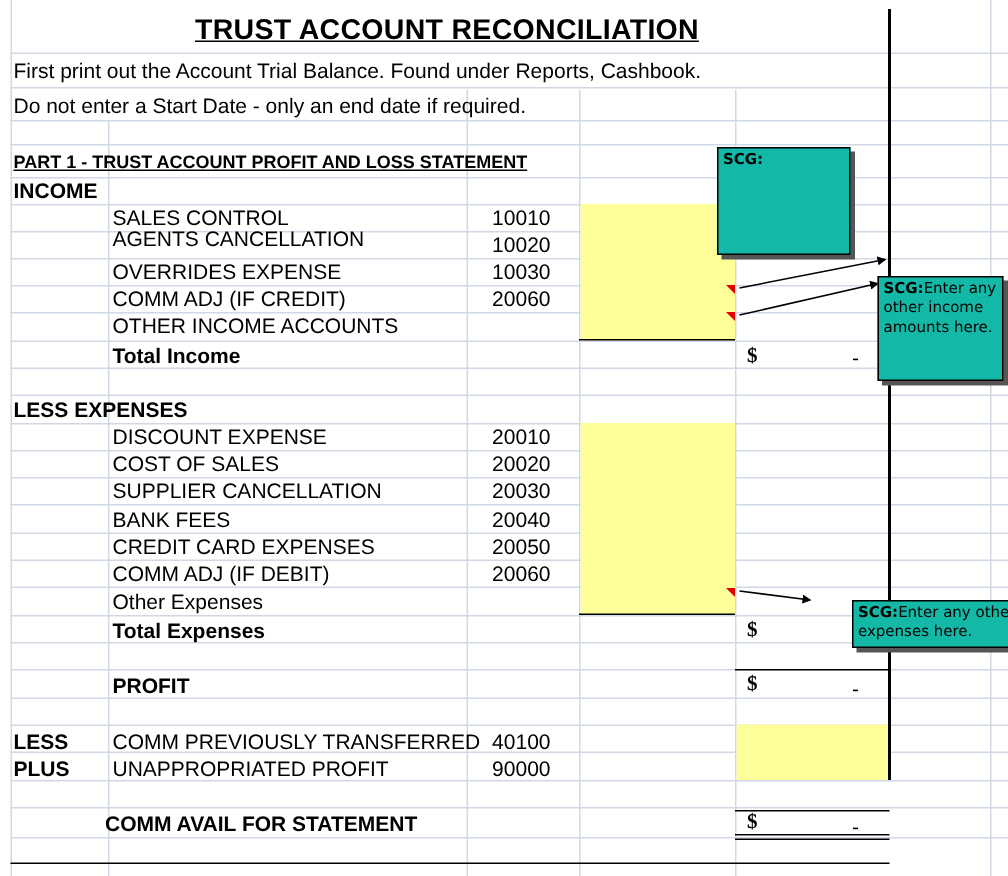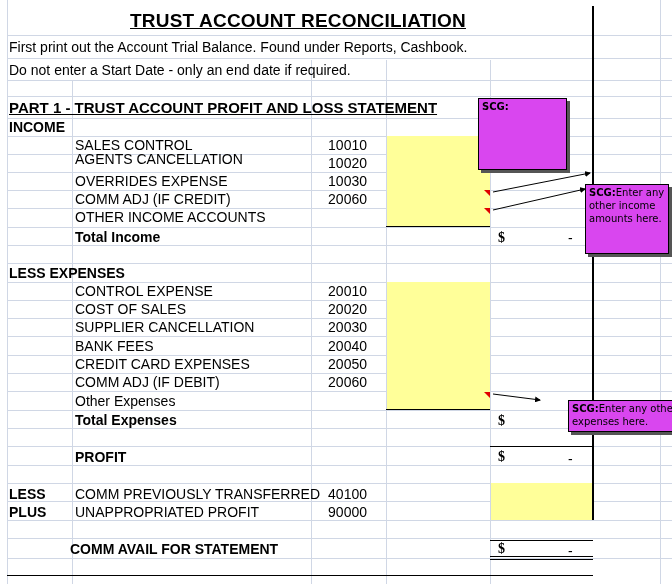--- a/index.html
+++ b/index.html
@@ -5,21 +5,21 @@
   html, body { margin:0; padding:0; background:#ffffff; }
   body { width:672px; height:584px; position:relative; overflow:hidden; font-family:"Liberation Sans", sans-serif; font-size:14px; color:#000; }
   .vline { position:absolute; top:0; width:1px; background:#d0d7e5; }
   .hline { position:absolute; left:7px; height:1px; background:#d0d7e5; }
   .cell { position:absolute; height:18px; line-height:18px; white-space:nowrap; font-size:14px; }
   .title { position:absolute; left:130px; top:10px; font-size:19px; font-weight:bold; text-decoration:underline; letter-spacing:0.2px; }
   .bold { font-weight:bold; }
   .num { text-align:right; width:60px; }
   .yellow { position:absolute; background:#ffff99; }
   .thick { position:absolute; background:#000; }
-  .note { position:absolute; background:#d946ef; border:1px solid #000; box-shadow:3px 3px 0 #555; font-family:"DejaVu Sans", sans-serif; font-size:10px; line-height:13px; padding:1px 3px; color:#000; }
+  .note { position:absolute; background:#14b8a6; border:1px solid #000; box-shadow:3px 3px 0 #555; font-family:"DejaVu Sans", sans-serif; font-size:10px; line-height:13px; padding:1px 3px; color:#000; }
   .note b { font-weight:bold; }
   .marker { position:absolute; width:0; height:0; border-top:6px solid #e00000; border-left:6px solid transparent; }
   svg.arrows { position:absolute; left:0; top:0; pointer-events:none; }
   .dollar { font-family:"Liberation Serif", serif; font-weight:bold; }
 </style>
 </head>
 <body>
 
 <div class="vline" style="left:7px;height:584px;"></div>
 <div class="vline" style="left:72px;top:80px;height:504px;"></div>
@@ -68,38 +68,38 @@
 <div class="thick" style="left:490px;top:446px;width:103px;height:1px;"></div>
 <div class="thick" style="left:490px;top:540px;width:103px;height:1px;"></div>
 <div class="thick" style="left:490px;top:556px;width:103px;height:1px;"></div>
 <div class="thick" style="left:490px;top:559px;width:103px;height:1px;"></div>
 <div class="thick" style="left:7px;top:575px;width:586px;height:1px;"></div>
 
 <div class="title">TRUST ACCOUNT RECONCILIATION</div>
 <div class="cell" style="left:9px;top:38px;">First print out the Account Trial Balance.  Found under Reports, Cashbook.</div>
 <div class="cell" style="left:9px;top:61px;">Do not enter a Start Date - only an end date if required.</div>
 
-<div class="cell bold" style="left:9px;top:99px;font-size:15px;text-decoration:underline;">PART 1 - TRUST ACCOUNT PROFIT AND LOSS STATEMENT</div>
+<div class="cell bold" style="left:9px;top:99px;font-size:12px;text-decoration:underline;">PART 1 - TRUST ACCOUNT PROFIT AND LOSS STATEMENT</div>
 
 <div class="cell bold" style="left:9px;top:118px;">INCOME</div>
 <div class="cell" style="left:75px;top:136px;">SALES CONTROL</div>
 <div class="cell num" style="left:307px;top:136px;">10010</div>
 <div class="cell" style="left:75px;top:150px;">AGENTS CANCELLATION</div>
 <div class="cell num" style="left:307px;top:154px;">10020</div>
 <div class="cell" style="left:75px;top:172px;">OVERRIDES EXPENSE</div>
 <div class="cell num" style="left:307px;top:172px;">10030</div>
 <div class="cell" style="left:75px;top:190px;">COMM ADJ (IF CREDIT)</div>
 <div class="cell num" style="left:307px;top:190px;">20060</div>
 <div class="cell" style="left:75px;top:208px;">OTHER INCOME ACCOUNTS</div>
 <div class="cell bold" style="left:75px;top:228px;">Total Income</div>
 <div class="cell dollar" style="left:498px;top:229px;">$</div>
 <div class="cell" style="left:568px;top:229px;">-</div>
 
 <div class="cell bold" style="left:9px;top:264px;">LESS EXPENSES</div>
-<div class="cell" style="left:75px;top:282px;">CONTROL EXPENSE</div>
+<div class="cell" style="left:75px;top:282px;">DISCOUNT EXPENSE</div>
 <div class="cell num" style="left:307px;top:282px;">20010</div>
 <div class="cell" style="left:75px;top:300px;">COST OF SALES</div>
 <div class="cell num" style="left:307px;top:300px;">20020</div>
 <div class="cell" style="left:75px;top:318px;text-align:right;">SUPPLIER CANCELLATION</div>
 <div class="cell num" style="left:307px;top:318px;">20030</div>
 <div class="cell" style="left:75px;top:337px;">BANK FEES</div>
 <div class="cell num" style="left:307px;top:337px;">20040</div>
 <div class="cell" style="left:75px;top:355px;">CREDIT CARD EXPENSES</div>
 <div class="cell num" style="left:307px;top:355px;">20050</div>
 <div class="cell" style="left:75px;top:373px;">COMM ADJ (IF DEBIT)</div>

